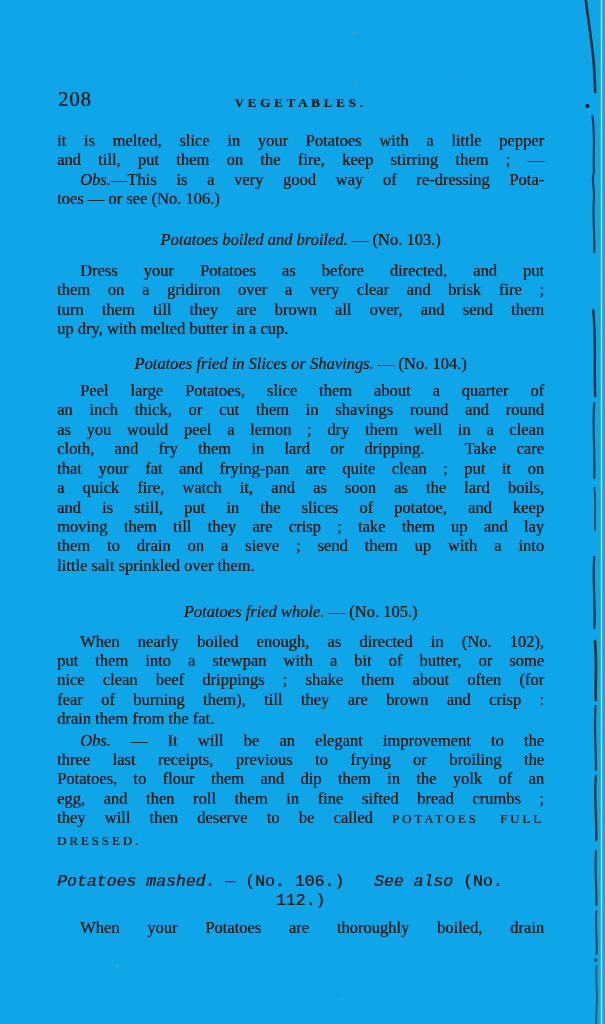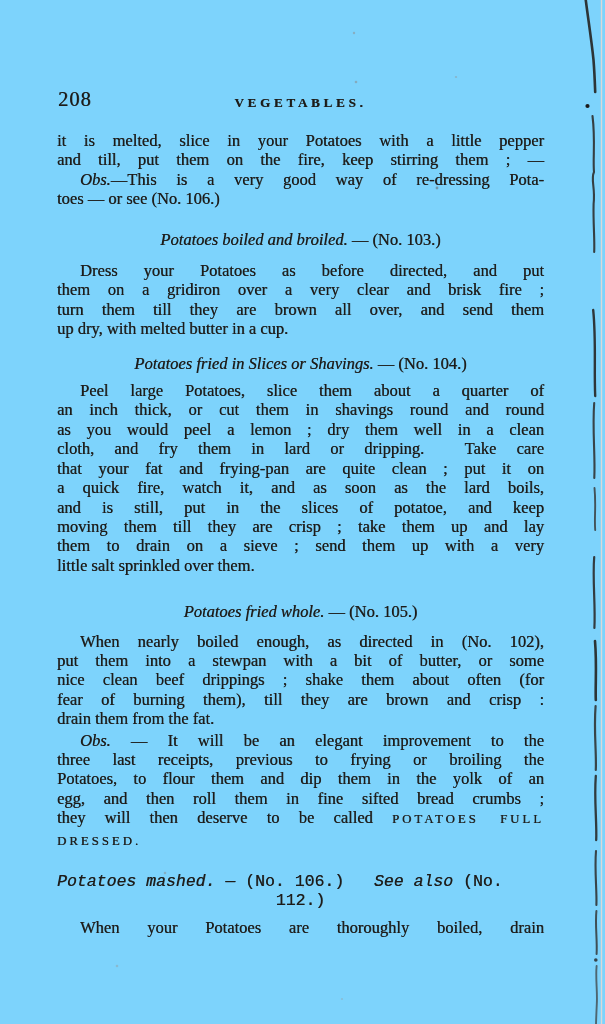--- a/index.html
+++ b/index.html
@@ -1,19 +1,19 @@
 <!DOCTYPE html>
 <html><head>
 <meta charset="utf-8">
 <style>
   html,body{margin:0;padding:0;background:#e9e9e9;}
   .page{
     position:relative;
     width:605px;height:1024px;
-    background:#7dd3fc;
+    background:#0ea5e9;
     font-family:"Liberation Serif","DejaVu Serif",serif;
     color:#1d1b18;
     overflow:hidden;
   }
   .content{
     position:absolute;left:57px;top:92px;width:487px;
     text-shadow:0.4px 0 0 rgba(29,27,24,.72);
   }
   .header-row{position:relative;height:22px;}
   .pgnum{
@@ -75,21 +75,21 @@
         </div>
         <div class="block paragraph b-para-104">
           <div class="line line-just indent"><span>Peel large Potatoes, slice them about a quarter of</span></div>
           <div class="line line-just"><span>an inch thick, or cut them in shavings round and round</span></div>
           <div class="line line-just"><span>as you would peel a lemon ; dry them well in a clean</span></div>
           <div class="line line-just"><span>cloth, and fry them in lard or dripping.&nbsp; Take care</span></div>
           <div class="line line-just"><span>that your fat and frying-pan are quite clean ; put it on</span></div>
           <div class="line line-just"><span>a quick fire, watch it, and as soon as the lard boils,</span></div>
           <div class="line line-just"><span>and is still, put in the slices of potatoe, and keep</span></div>
           <div class="line line-just"><span>moving them till they are crisp ; take them up and lay</span></div>
-          <div class="line line-just"><span>them to drain on a sieve ; send them up with a very</span></div>
+          <div class="line line-just"><span>them to drain on a sieve ; send them up with a into</span></div>
           <div class="line line-left"><span>little salt sprinkled over them.</span></div>
         </div>
         <div class="block heading b-heading-105">
           <div class="line"><span class="it">Potatoes fried whole.</span><span> — (No. 105.)</span></div>
         </div>
         <div class="block paragraph b-para-105">
           <div class="line line-just indent"><span>When nearly boiled enough, as directed in (No. 102),</span></div>
           <div class="line line-just"><span>put them into a stewpan with a bit of butter, or some</span></div>
           <div class="line line-just"><span>nice clean beef drippings ; shake them about often (for</span></div>
           <div class="line line-just"><span>fear of burning them), till they are brown and crisp :</span></div>

